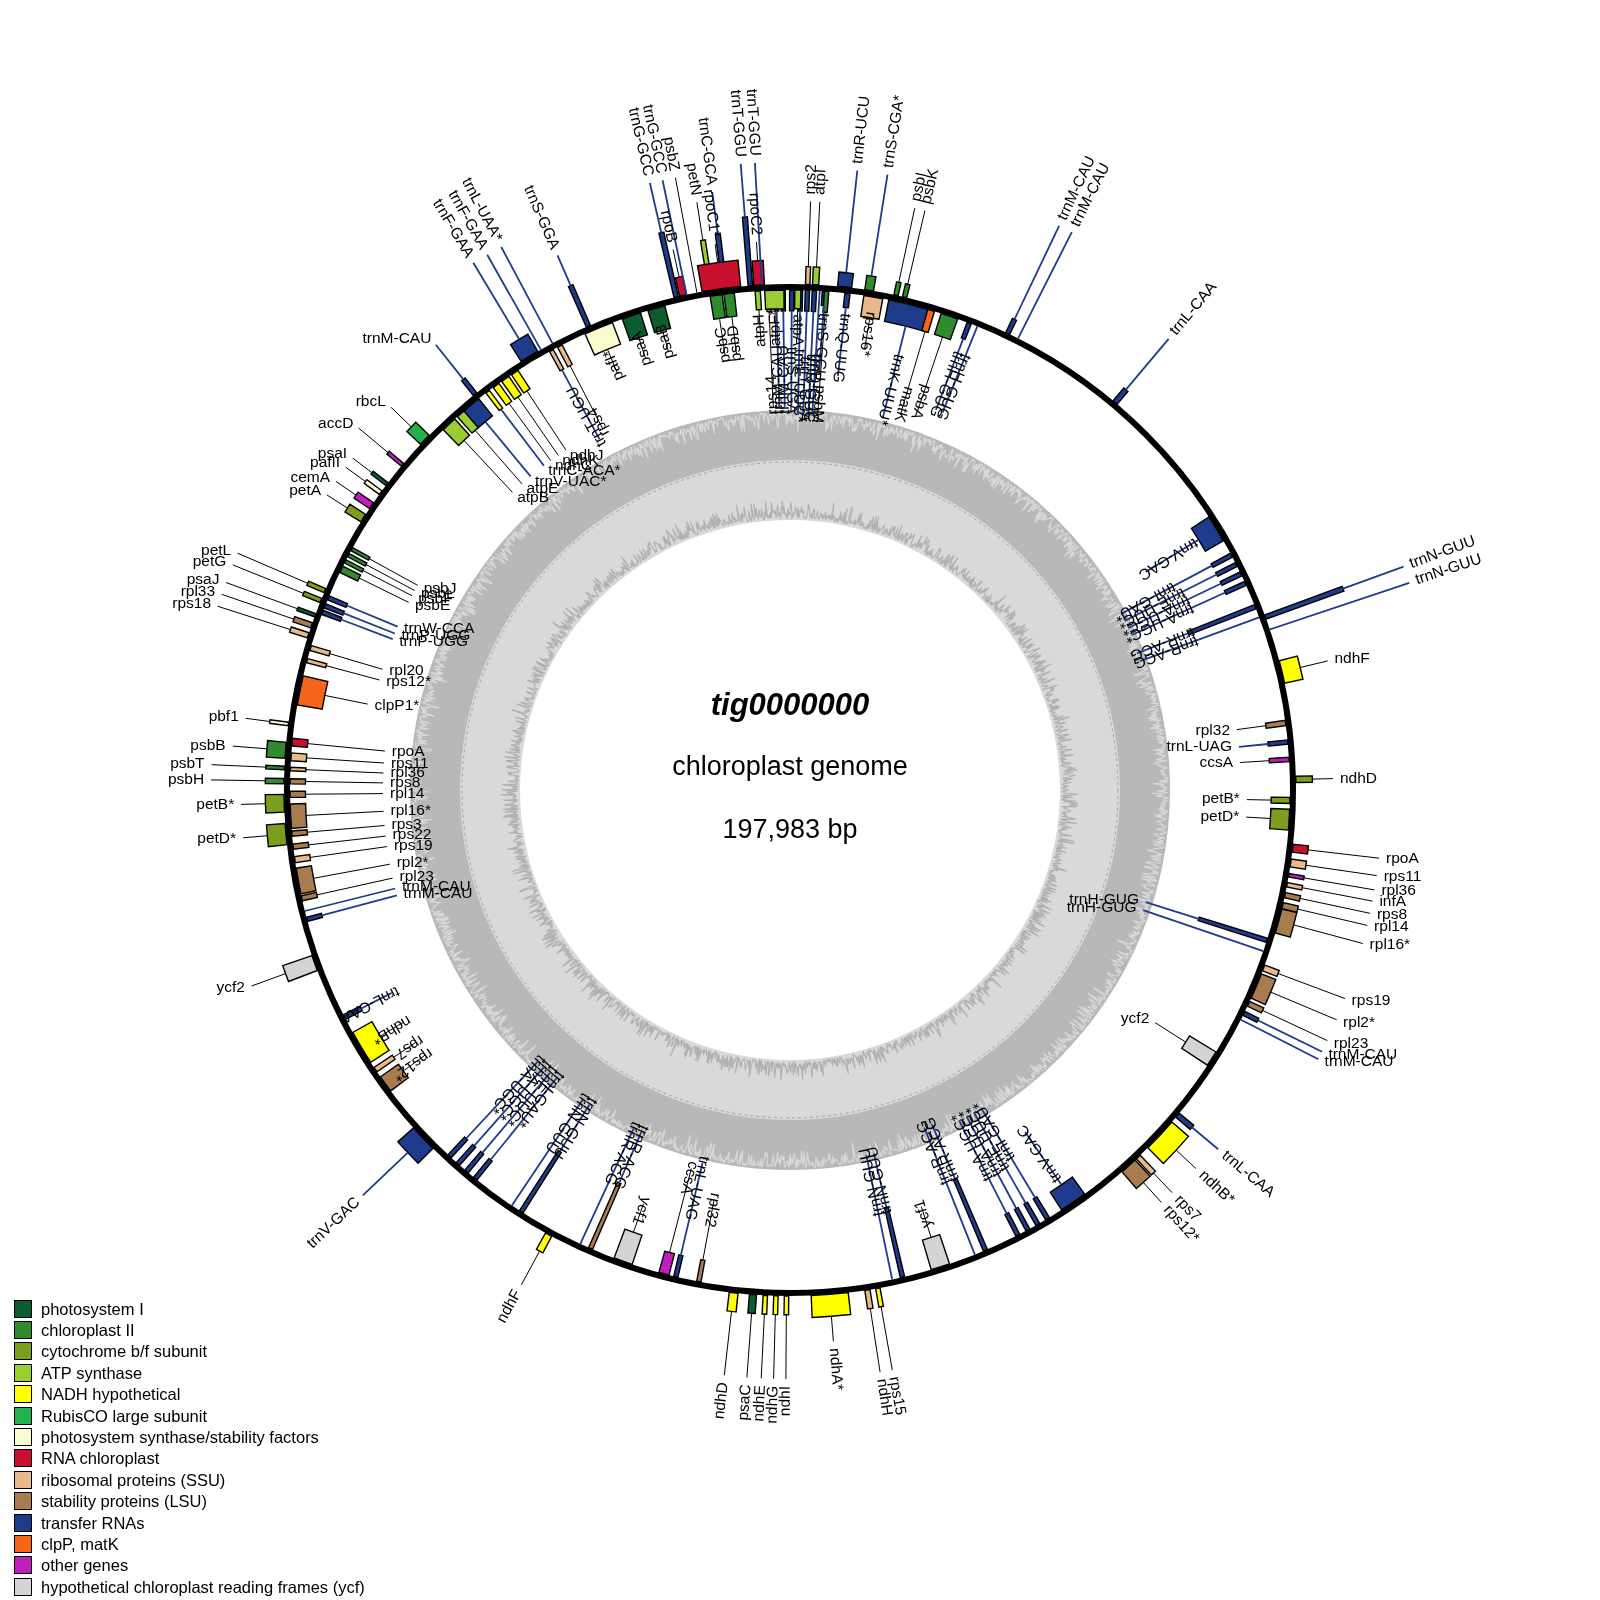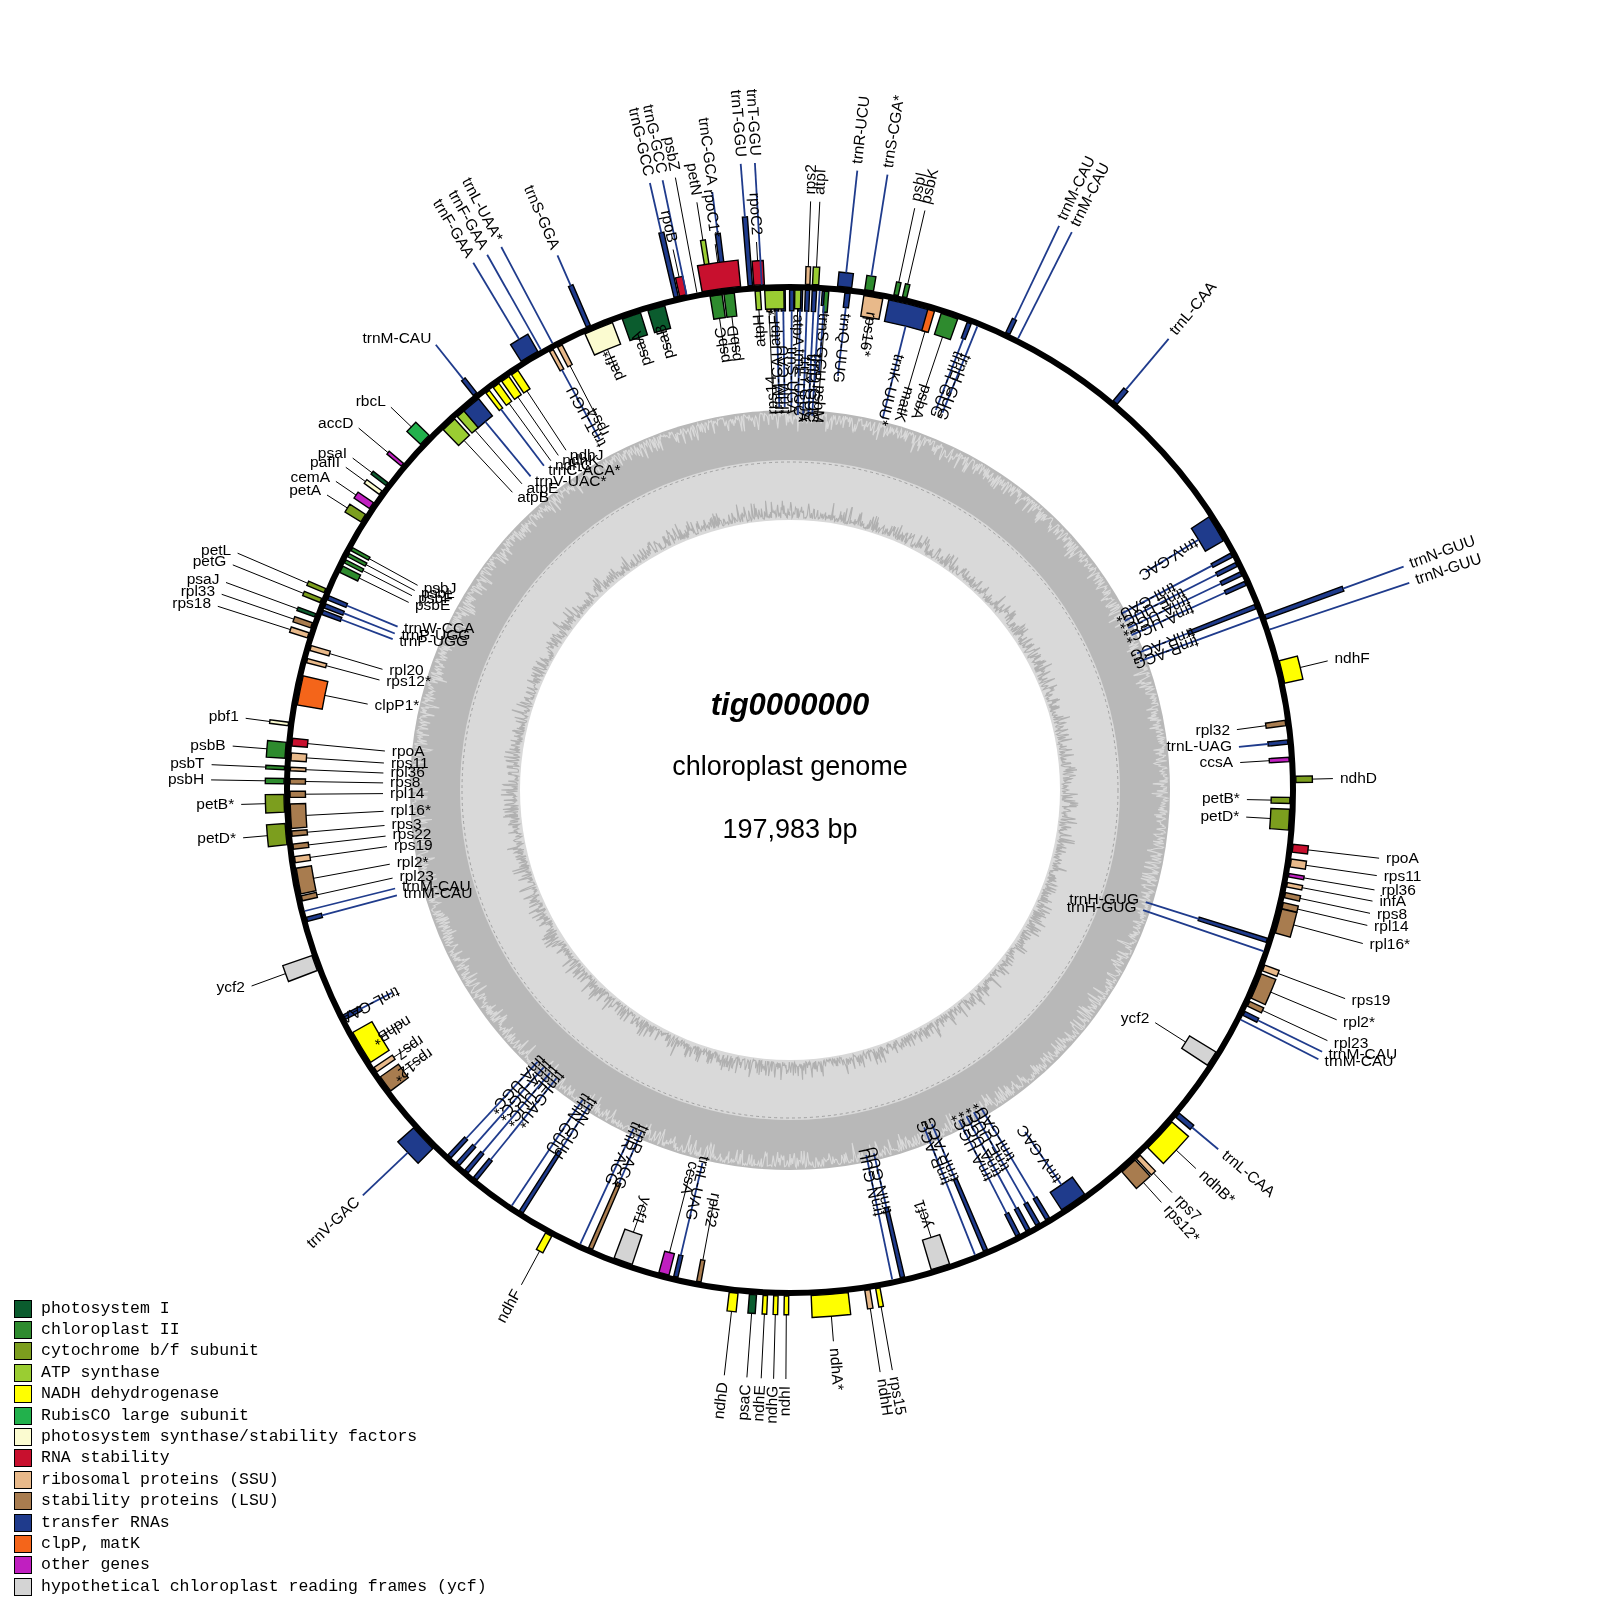--- a/index.html
+++ b/index.html
@@ -3,21 +3,21 @@
 <meta charset="utf-8">
 <style>
   html,body{margin:0;padding:0;background:#ffffff;}
   body{width:1600px;height:1600px;position:relative;overflow:hidden;
        font-family:"Liberation Sans","DejaVu Sans",sans-serif;color:#000;}
   #map{position:absolute;left:0;top:0;width:1600px;height:1600px;}
   .ctr-title{font-style:italic;font-weight:bold;font-size:31px;}
   .ctr-sub{font-size:27px;}
   .ctr-bp{font-size:27px;}
   .glabel{font-size:15.5px;}
-  #legend{position:absolute;left:14px;top:1298px;width:420px;font-family:Liberation Mono, monospace;}
+  #legend{position:absolute;left:14px;top:1298px;width:420px;}
   .leg-row{display:flex;align-items:center;height:21.4px;}
   .leg-sw{width:16px;height:16px;border:1.2px solid #000;margin-right:9px;flex:0 0 auto;}
   .leg-tx{font-size:16.5px;line-height:16px;white-space:nowrap;}
 </style>
 </head>
 <body>
 
 <svg id="map" viewBox="0 0 1600 1600">
   <g id="gc-ring">
       <circle cx="790" cy="790" r="380" fill="#b8b8b8"></circle>
@@ -543,33 +543,33 @@
     <div class="leg-row">
       <div class="leg-sw" style="background: rgb(124, 158, 30);"></div>
       <div class="leg-tx">cytochrome b/f subunit</div>
     </div>
     <div class="leg-row">
       <div class="leg-sw" style="background: rgb(154, 205, 50);"></div>
       <div class="leg-tx">ATP synthase</div>
     </div>
     <div class="leg-row">
       <div class="leg-sw" style="background: rgb(255, 255, 0);"></div>
-      <div class="leg-tx">NADH dehydrogenase</div>
+      <div class="leg-tx">NADH hypothetical</div>
     </div>
     <div class="leg-row">
       <div class="leg-sw" style="background: rgb(34, 177, 76);"></div>
       <div class="leg-tx">RubisCO large subunit</div>
     </div>
     <div class="leg-row">
       <div class="leg-sw" style="background: rgb(251, 251, 208);"></div>
       <div class="leg-tx">photosystem synthase/stability factors</div>
     </div>
     <div class="leg-row">
       <div class="leg-sw" style="background: rgb(200, 16, 46);"></div>
-      <div class="leg-tx">RNA stability</div>
+      <div class="leg-tx">RNA chloroplast</div>
     </div>
     <div class="leg-row">
       <div class="leg-sw" style="background: rgb(232, 185, 138);"></div>
       <div class="leg-tx">ribosomal proteins (SSU)</div>
     </div>
     <div class="leg-row">
       <div class="leg-sw" style="background: rgb(168, 124, 79);"></div>
       <div class="leg-tx">stability proteins (LSU)</div>
     </div>
     <div class="leg-row">

